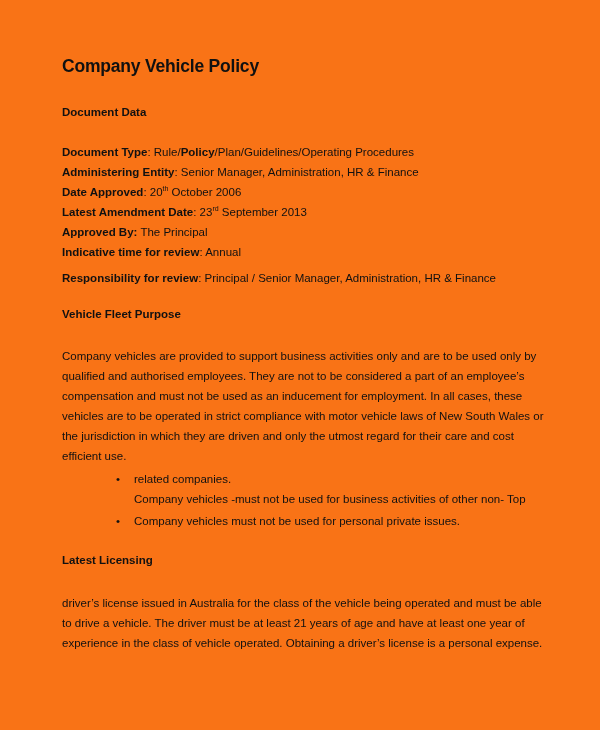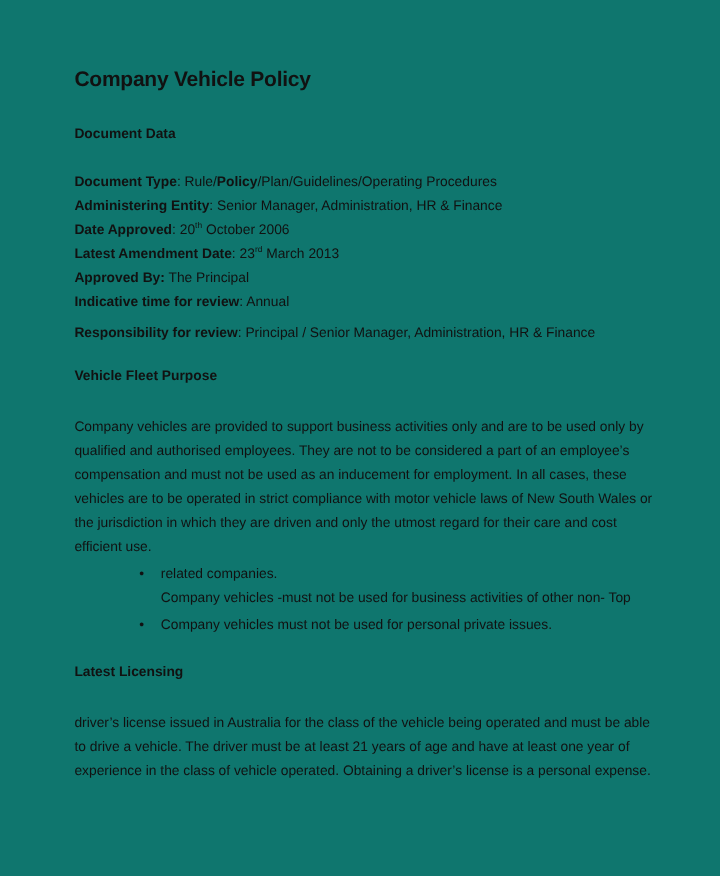--- a/index.html
+++ b/index.html
@@ -12,21 +12,21 @@
       height: 730px;
       overflow: hidden;
       position: relative;
       font-family: "Liberation Sans", "DejaVu Sans", sans-serif;
       color: #111111;
     }
     .page {
       position: absolute;
       left: 0; top: 0;
       width: 600px; height: 730px;
-      background: #0f766e;
+      background: #f97316;
     }
     .title {
       position: absolute;
       left: 62px;
       top: 56px;
       font-size: 17.5px;
       font-weight: bold;
       letter-spacing: -0.2px;
       margin: 0;
     }
@@ -90,21 +90,21 @@
 
   <div class="meta-line" style="top:166px;">
     <b>Administering Entity</b><span>: </span><span>Senior Manager, Administration, HR &amp; Finance</span>
   </div>
 
   <div class="meta-line" style="top:186px;">
     <b>Date Approved</b><span>: </span><span>20</span><sup>th</sup><span> October 2006</span>
   </div>
 
   <div class="meta-line" style="top:206px;">
-    <b>Latest Amendment Date</b><span>: </span><span>23</span><sup>rd</sup><span> March 2013</span>
+    <b>Latest Amendment Date</b><span>: </span><span>23</span><sup>rd</sup><span> September 2013</span>
   </div>
 
   <div class="meta-line" style="top:226px;">
     <b>Approved By:</b> <span>The Principal</span>
   </div>
 
   <div class="meta-line" style="top:246px;">
     <b>Indicative time for review</b><span>: </span><span>Annual</span>
   </div>
 

